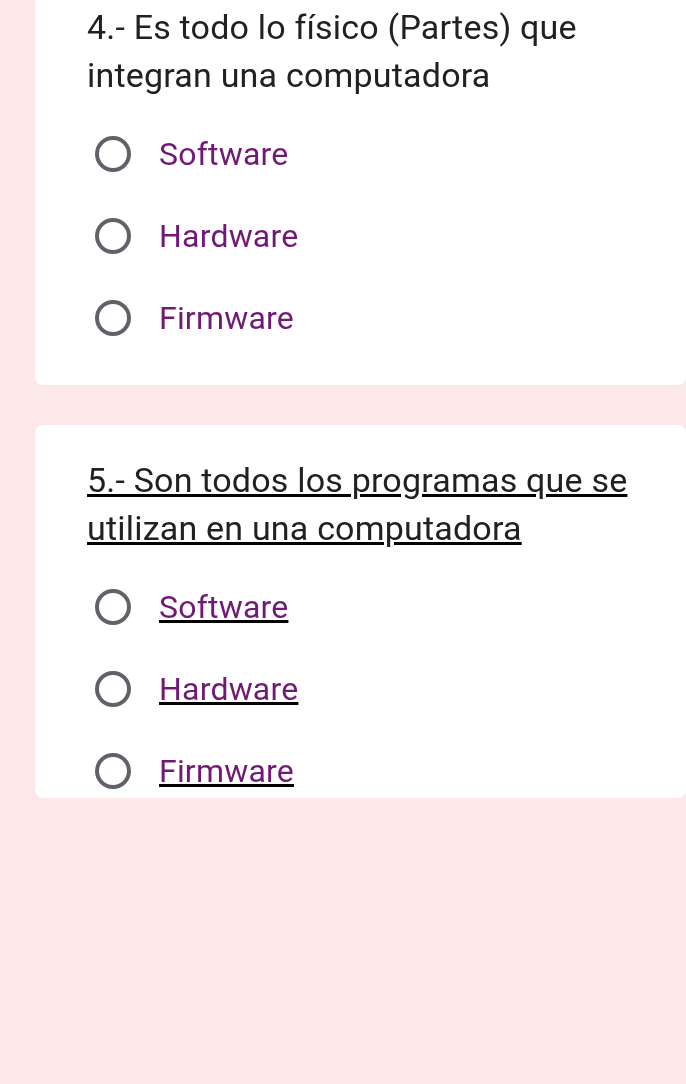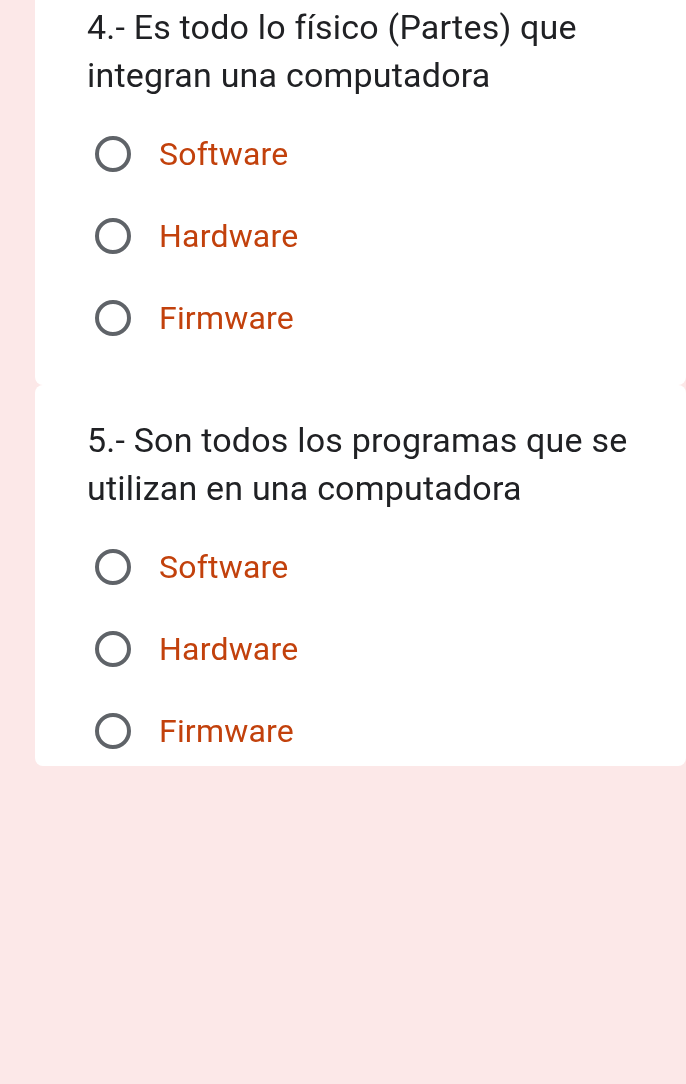--- a/index.html
+++ b/index.html
@@ -18,21 +18,23 @@
     background: #ffffff;
     border-radius: 8px;
     padding: 0;
     margin-left: 35px;
   }
   .question-card.first {
     margin-top: -10px;
     padding-bottom: 48px;
   }
   .question-card.second {
-    padding-bottom: 16px;
+    margin-top: 40px;
+    padding-bottom: 8px;
+    text-decoration: underline;
   }
   .question-text {
     font-size: 34px;
     color: #202124;
     line-height: 1.4;
     padding: 32px 32px 0 52px;
     letter-spacing: 0.2px;
   }
   .question-card.first .question-text {
     padding-top: 14px;
@@ -53,21 +55,21 @@
   }
   .radio-circle {
     width: 36px;
     height: 36px;
     border: 4px solid #5f6368;
     border-radius: 50%;
     flex-shrink: 0;
   }
   .option-label {
     font-size: 32px;
-    color: #c2410c;
+    color: #701a75;
     letter-spacing: 0.2px;
   }
 </style>
 </head>
 <body>
 
 <div class="question-card first">
   <div class="question-text">4.- Es todo lo físico (Partes) que integran una computadora</div>
   <div class="options">
     <div class="option">

